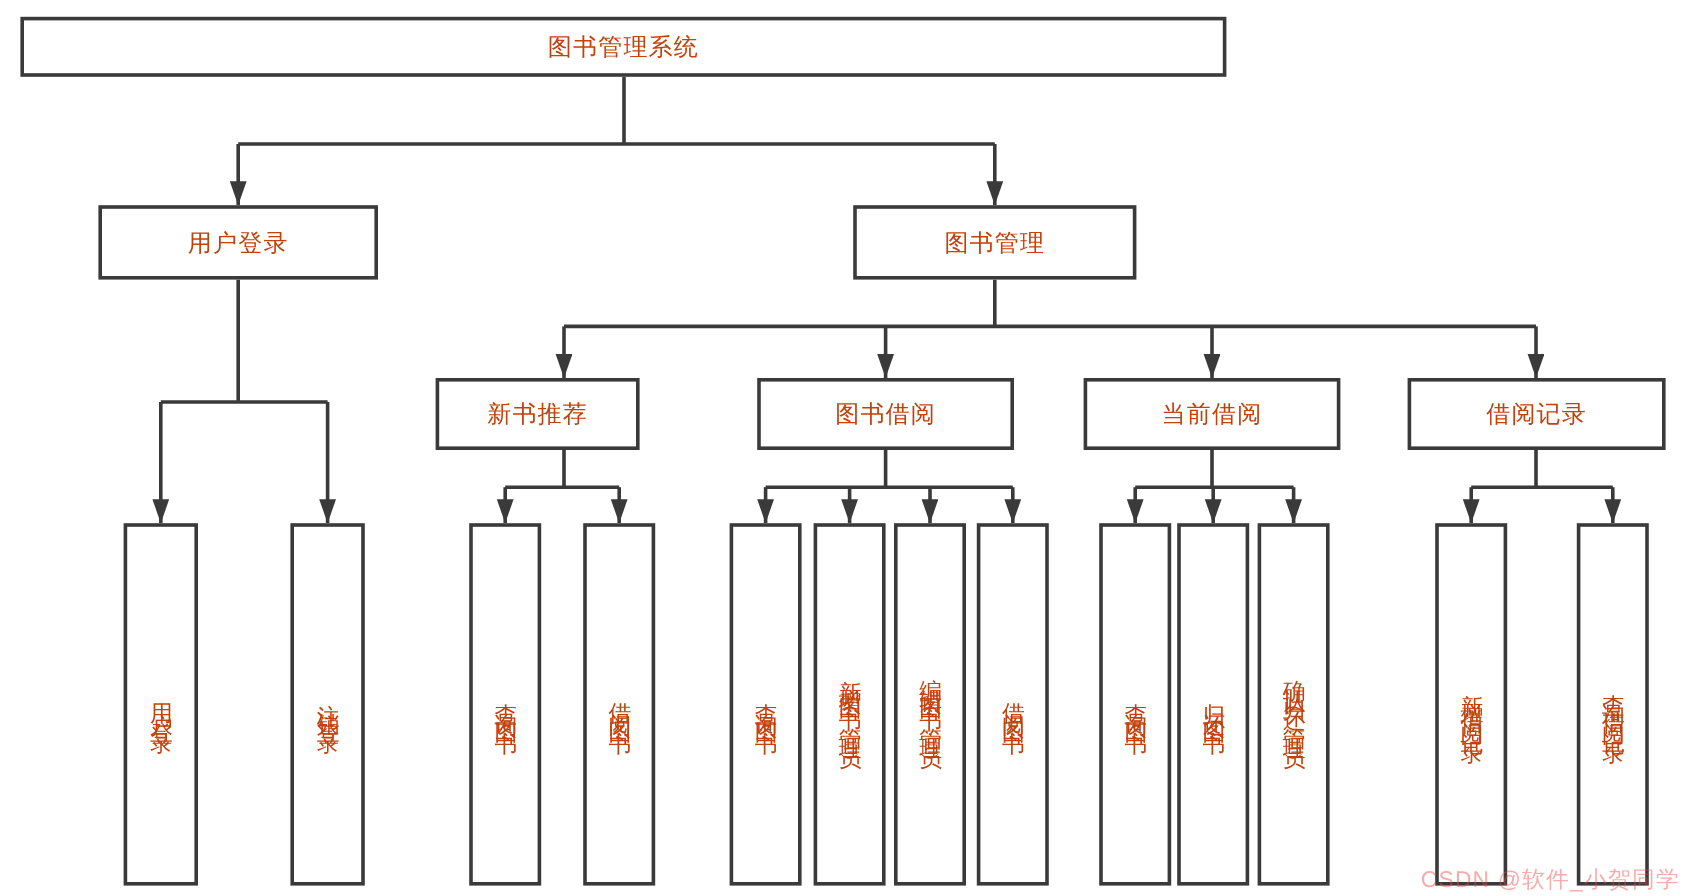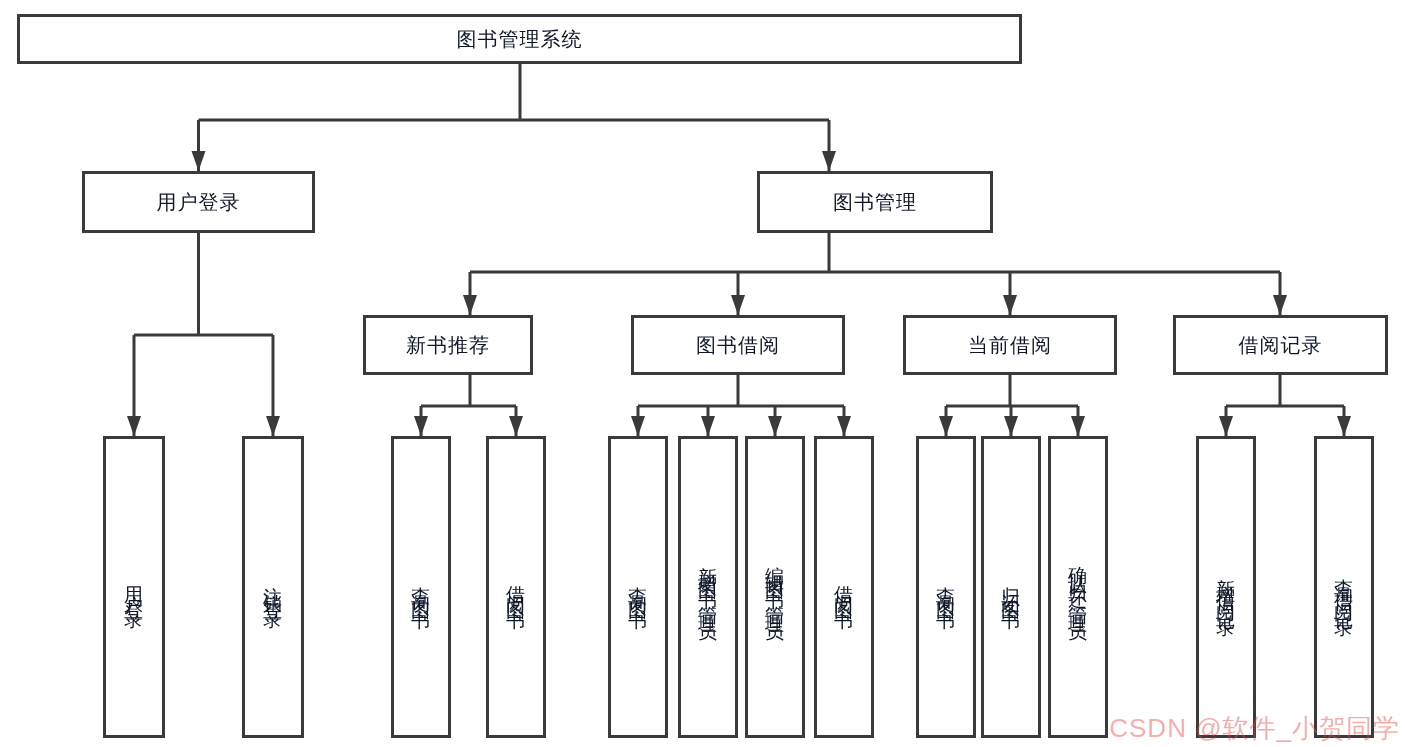--- a/index.html
+++ b/index.html
@@ -27,39 +27,39 @@
     fill: none;
   }
   .box {
     position: absolute;
     box-sizing: border-box;
     background: #ffffff;
     border: 3px solid #3a3a3a;
     display: flex;
     align-items: center;
     justify-content: center;
-    color: #0f172a;
+    color: #c2410c;
   }
   .h-box {
     font-size: 20px;
     letter-spacing: 1px;
     white-space: nowrap;
   }
   .v-box span {
     writing-mode: vertical-rl;
     text-orientation: mixed;
     font-size: 19px;
     line-height: 1;
     letter-spacing: 8px;
   }
   .watermark {
     position: absolute;
     right: 5px;
     bottom: 1px;
-    font-size: 26px;
+    font-size: 19px;
     letter-spacing: 1px;
     color: rgba(232, 74, 68, 0.45);
     z-index: 5;
     white-space: nowrap;
   }
 </style>
 </head>
 <body>
 
 <div class="canvas">
@@ -101,21 +101,21 @@
     <line x1="1078" y1="406" x2="1078" y2="436" marker-end="url(#arw)"></line>
 
     <path d="M1280 375 V406 M1226 406 H1344"></path>
     <line x1="1226" y1="406" x2="1226" y2="436" marker-end="url(#arw)"></line>
     <line x1="1344" y1="406" x2="1344" y2="436" marker-end="url(#arw)"></line>
   </svg>
 
   <div class="box h-box" style="left:17px; top:14px; width:1005px; height:50px;">图书管理系统</div>
 
   <div class="box h-box" style="left:82px; top:171px; width:233px; height:62px;">用户登录</div>
-  <div class="box h-box" style="left:711px; top:171px; width:236px; height:62px;margin-left:46px;">图书管理</div>
+  <div class="box h-box" style="left:711px; top:171px; width:236px; height:62px;">图书管理</div>
 
   <div class="box h-box" style="left:363px; top:315px; width:170px; height:60px;">新书推荐</div>
   <div class="box h-box" style="left:903px; top:315px; width:214px; height:60px;">当前借阅</div>
   <div class="box h-box" style="left:631px; top:315px; width:214px; height:60px;">图书借阅</div>
   <div class="box h-box" style="left:1173px; top:315px; width:215px; height:60px;">借阅记录</div>
 
   <div class="box v-box" style="left:103px; top:436px; width:62px; height:302px;">
     <span>用户登录</span>
   </div>
   <div class="box v-box" style="left:242px; top:436px; width:62px; height:302px;">

